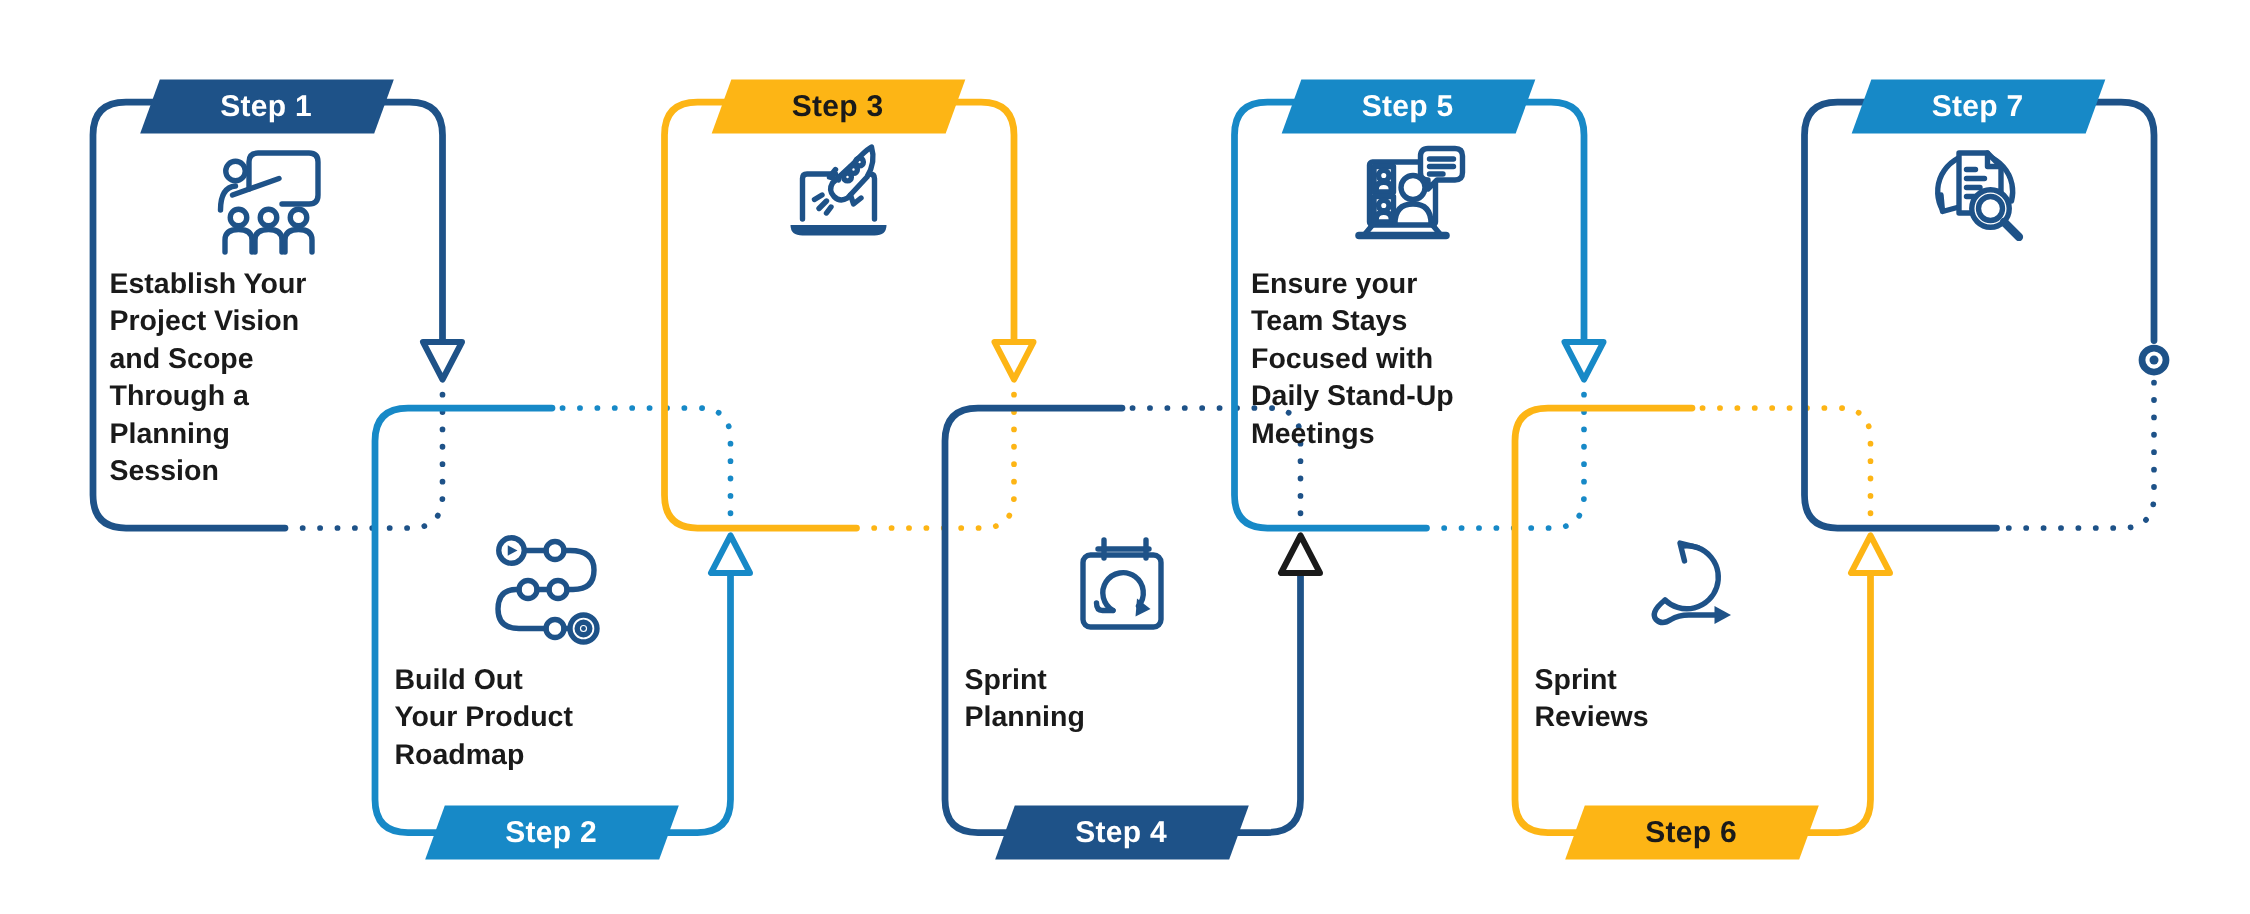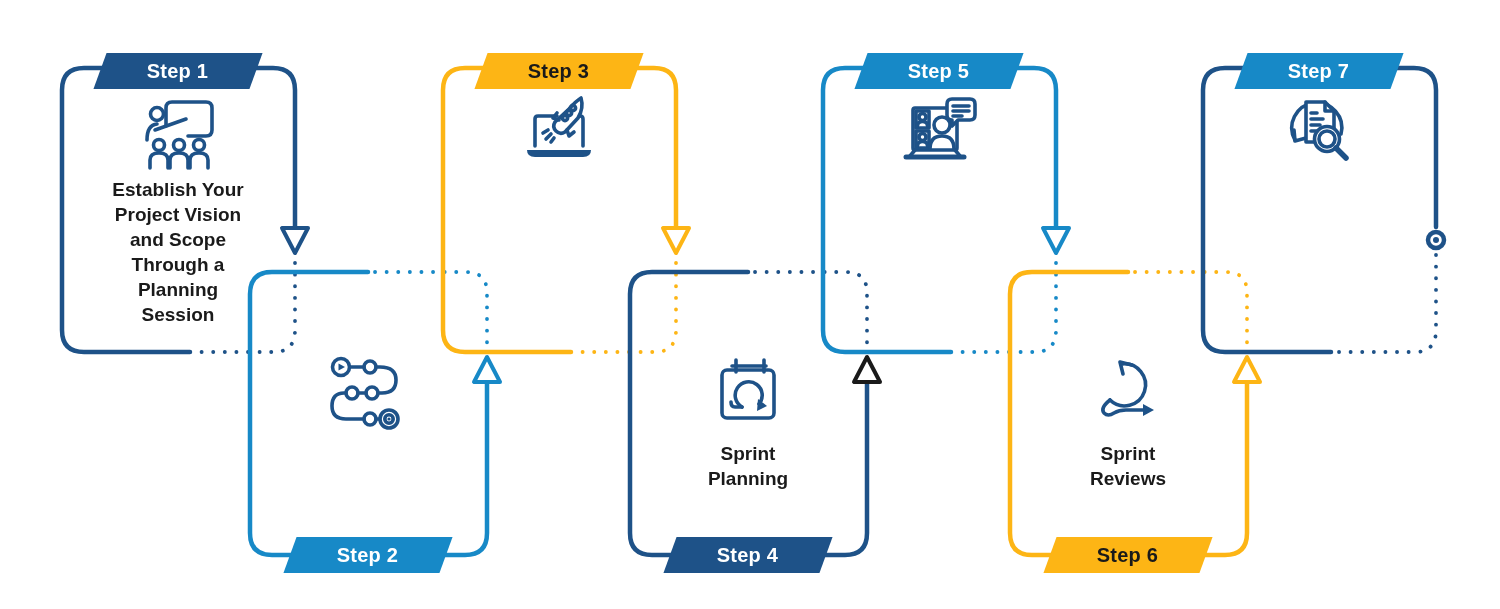--- a/index.html
+++ b/index.html
@@ -8,21 +8,21 @@
   #connectors{position:absolute;left:0;top:0;z-index:1;}
   .ln{fill:none;stroke-width:4.5;stroke-linecap:round;}
   .dt{fill:none;stroke-width:3.8;stroke-linecap:round;stroke-dasharray:0.1 11.5;}
   .navy{stroke:var(--navy);} .blue{stroke:var(--blue);} .yellow{stroke:var(--yellow);} .blackln{stroke:var(--ink);}
   .head{fill:#fff;stroke-width:4;stroke-linejoin:round;}
   .badge{position:absolute;z-index:3;width:156px;height:36px;transform:skewX(-20deg);
          display:flex;align-items:center;justify-content:center;}
   .b-navy{background:var(--navy);} .b-blue{background:var(--blue);} .b-yellow{background:var(--yellow);}
   .badge-text{display:block;transform:skewX(20deg);font-size:20px;font-weight:bold;color:#fff;letter-spacing:.2px;}
   .b-yellow .badge-text{color:var(--ink);}
-  .title{position:absolute;z-index:2;width:210px;text-align:center;font-size:19px;line-height:25px;
+  .title{position:absolute;z-index:2;width:210px;text-align:left;font-size:19px;line-height:25px;
          font-weight:bold;color:var(--ink);white-space:pre-line;}
   .icon{position:absolute;z-index:2;width:80px;height:80px;}
   .ic{fill:none;stroke:var(--navy);stroke-width:3.6;stroke-linecap:round;stroke-linejoin:round;}
   .icf{fill:var(--navy);stroke:none;}
   .icw{fill:#fff;}
 </style>
 </head>
 <body>
 
 <div id="canvas">
@@ -94,22 +94,30 @@
   <div class="badge b-blue" style="left:1241px;top:53px">
       <span class="badge-text">Step 7</span>
     </div>
 
   <div class="title" style="left:73px;top:177px">Establish Your
 Project Vision
 and Scope
 Through a
 Planning
 Session</div>
+  <div class="title" style="left:263px;top:441px">Build Out
+Your Product
+Roadmap</div>
   <div class="title" style="left:643px;top:441px">Sprint
 Planning</div>
+  <div class="title" style="left:834px;top:177px">Ensure your
+Team Stays
+Focused with
+Daily Stand-Up
+Meetings</div>
   <div class="title" style="left:1023px;top:441px">Sprint
 Reviews</div>
 
   <svg class="icon" style="left:138px;top:94px" viewBox="0 0 80 80">
     <path class="ic" d="M28,32 V14 Q28,8 34,8 H68 Q74,8 74,14 V36 Q74,42 68,42 H50"></path>
     <circle class="ic" cx="19" cy="20" r="6.5"></circle>
     <path class="ic" d="M9,46 Q9,31 19,30"></path>
     <path class="ic" d="M17,36 L48,25"></path>
     <circle class="ic" cx="21" cy="51" r="5.5"></circle>
     <circle class="ic" cx="41" cy="51" r="5.5"></circle>

